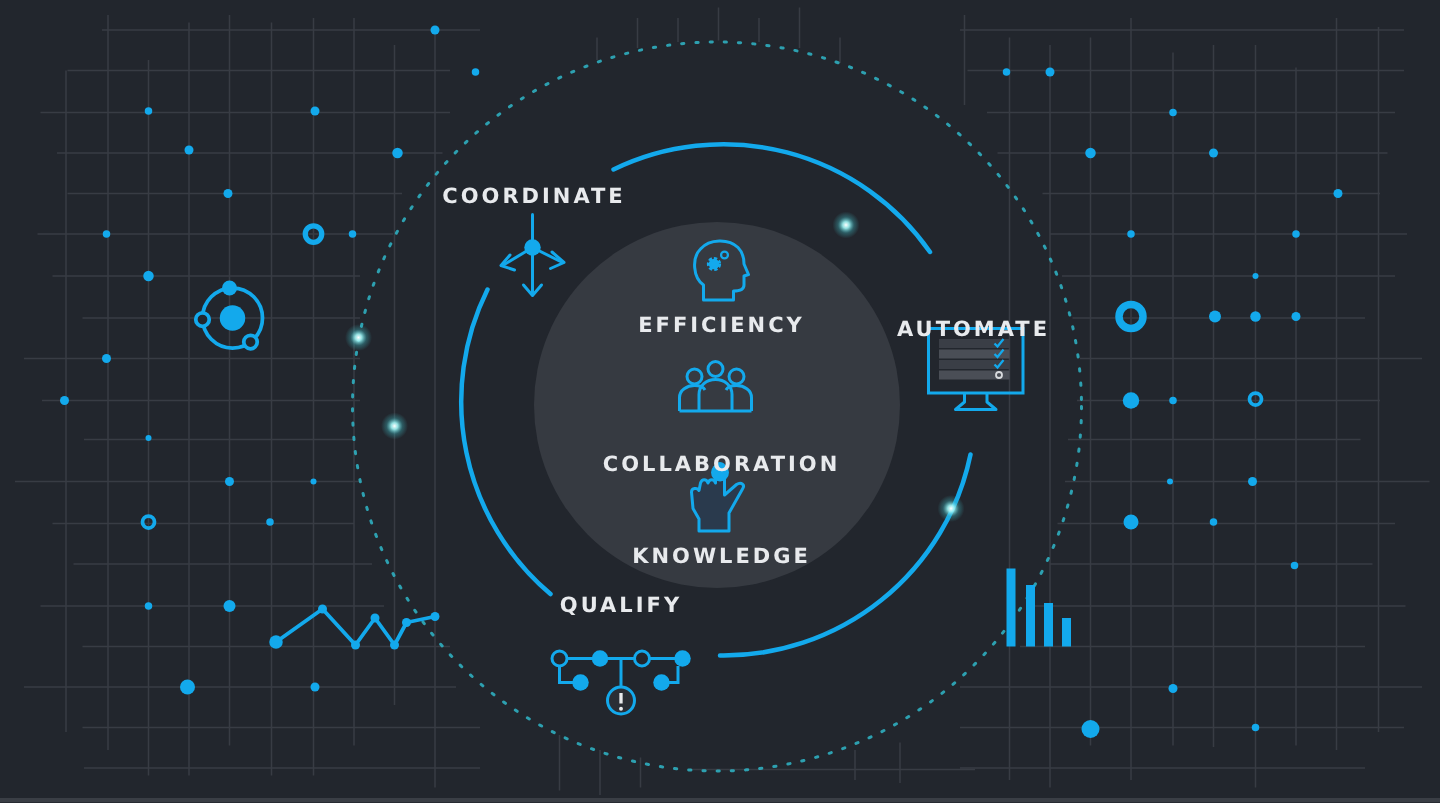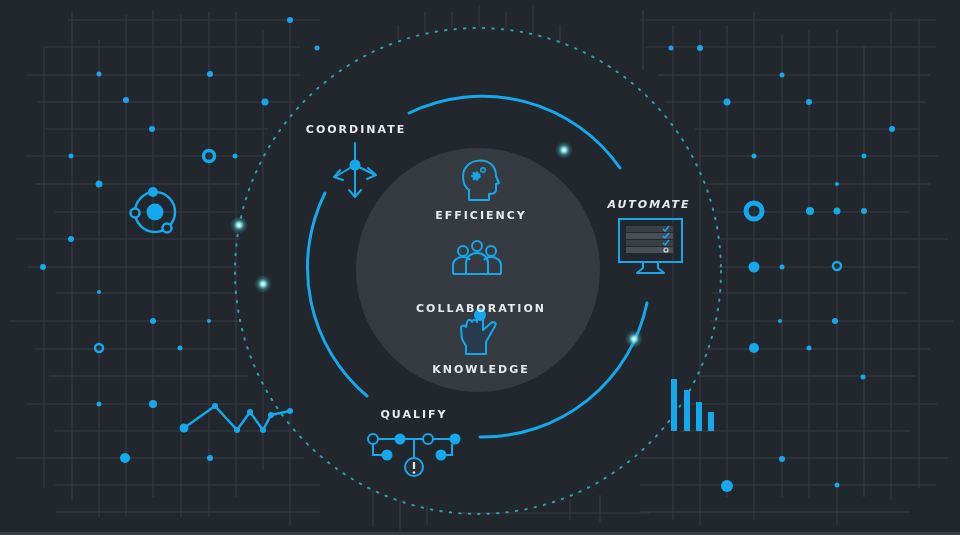--- a/index.html
+++ b/index.html
@@ -1,18 +1,18 @@
 <!DOCTYPE html>
 <html><head>
 <meta charset="utf-8">
 <style>
   html, body { margin: 0; padding: 0; }
   body { width: 960px; height: 535px; background: #22262d; overflow: hidden; position: relative; font-family: "DejaVu Sans", "Liberation Sans", sans-serif; }
   #stage { position: absolute; left: 0; top: 0; width: 960px; height: 535px; }
-  .lbl { position: absolute; color: #e8eaed; font-size: 11px; letter-spacing: 2px; font-weight: 600; white-space: nowrap; transform: translateX(-50%); }
+  .lbl { position: absolute; color: #e8eaed; font-size: 14px; letter-spacing: 2px; font-weight: 600; white-space: nowrap; transform: translateX(-50%); }
   .bottom-strip { position: absolute; left: 0; top: 532px; width: 960px; height: 3px; background: #3a3e45; }
 </style>
 </head>
 <body>
 
 <svg id="stage" width="960" height="535" viewBox="0 0 960 535" xmlns="http://www.w3.org/2000/svg">
   <defs>
     <radialGradient id="glowGrad" cx="50%" cy="50%" r="50%">
       <stop offset="0%" stop-color="#ffffff" stop-opacity="1"></stop>
       <stop offset="25%" stop-color="#9ff4f4" stop-opacity="0.9"></stop>
@@ -256,19 +256,19 @@
     <circle cx="455" cy="439" r="5.5" fill="#13a9ec" stroke="none"></circle>
     <circle cx="387" cy="455" r="5.5" fill="#13a9ec" stroke="none"></circle>
     <circle cx="441" cy="455" r="5.5" fill="#13a9ec" stroke="none"></circle>
     <circle cx="414" cy="467" r="9" fill="#2a2e35"></circle>
     <line x1="414" y1="462" x2="414" y2="469" stroke="#e8eaed" stroke-width="2.2"></line>
     <circle cx="414" cy="472.5" r="1.3" fill="#e8eaed" stroke="none"></circle>
   </g>
 </svg>
 
 <div class="lbl" style="left:356px; top:123px;">COORDINATE</div>
-<div class="lbl" style="left:649px; top:198px;font-style:italic;">AUTOMATE</div>
-<div class="lbl" style="left:414px; top:408px;">QUALIFY</div>
+<div class="lbl" style="left:649px; top:212px;">AUTOMATE</div>
+<div class="lbl" style="left:414px; top:396px;">QUALIFY</div>
 <div class="lbl" style="left:481px; top:209px;">EFFICIENCY</div>
 <div class="lbl" style="left:481px; top:285px;margin-top:17px;">COLLABORATION</div>
 <div class="lbl" style="left:481px; top:363px;">KNOWLEDGE</div>
 
 <div class="bottom-strip"></div>
 
 </body></html>

